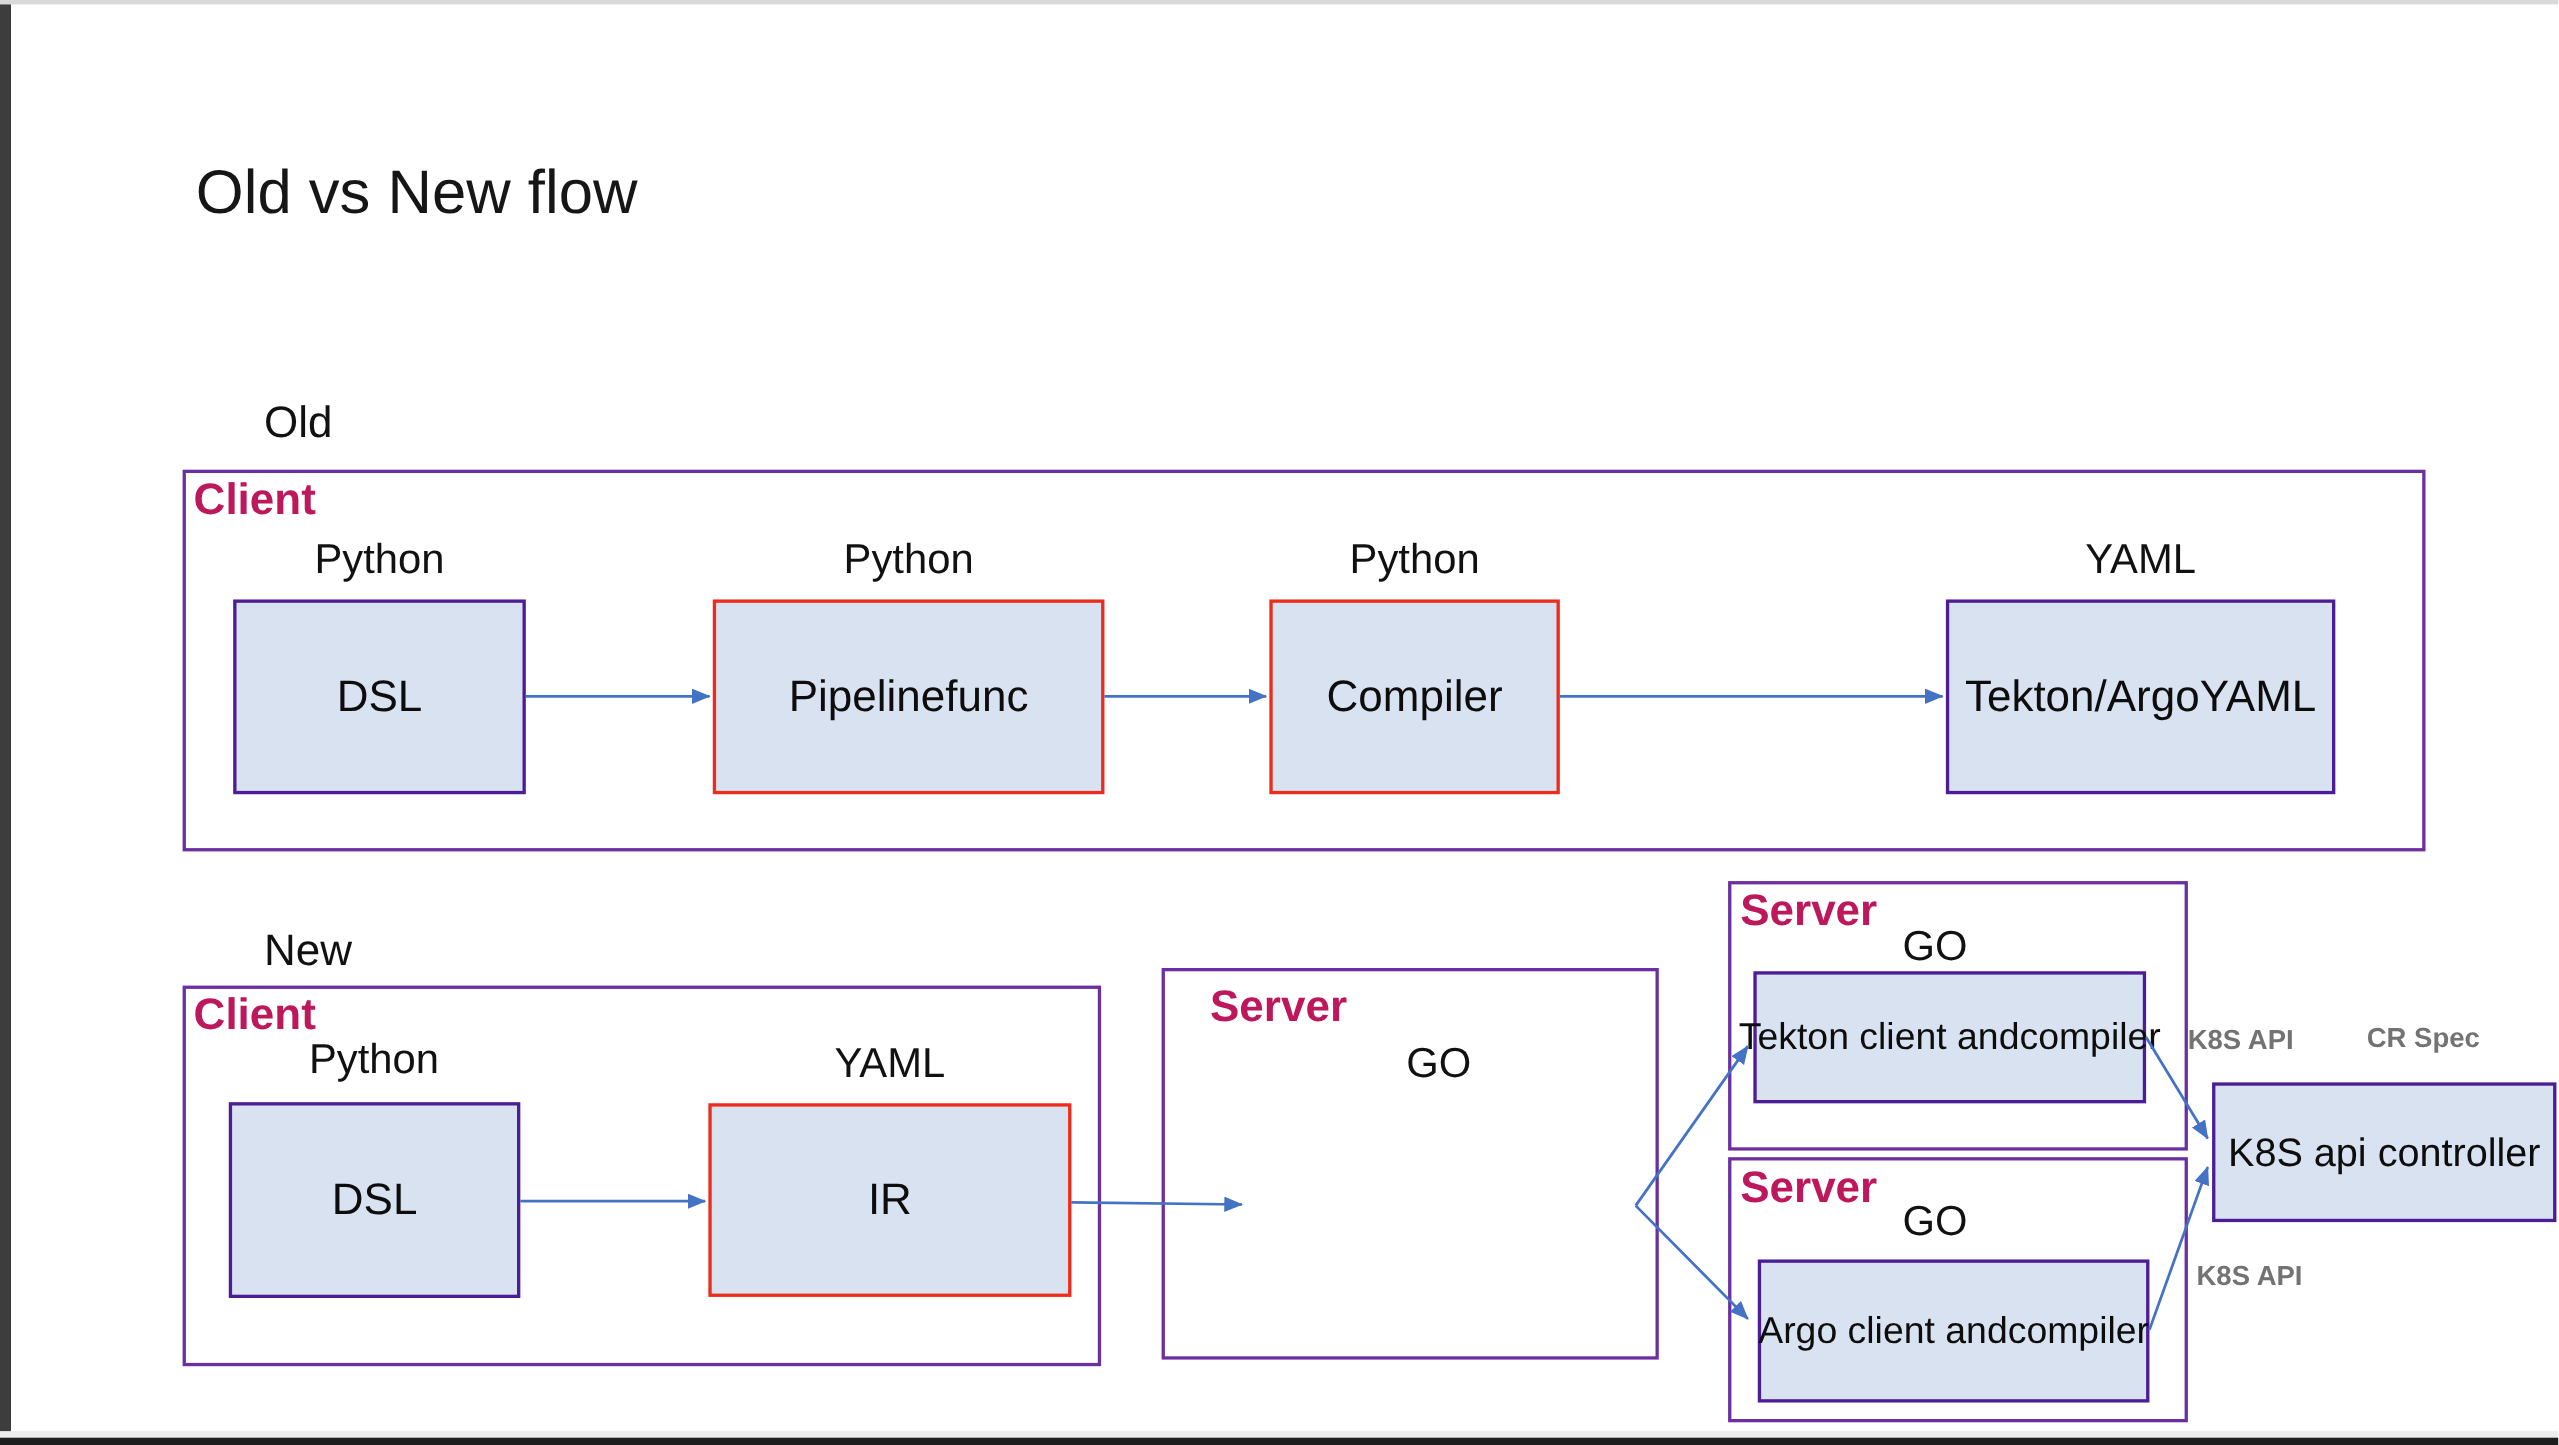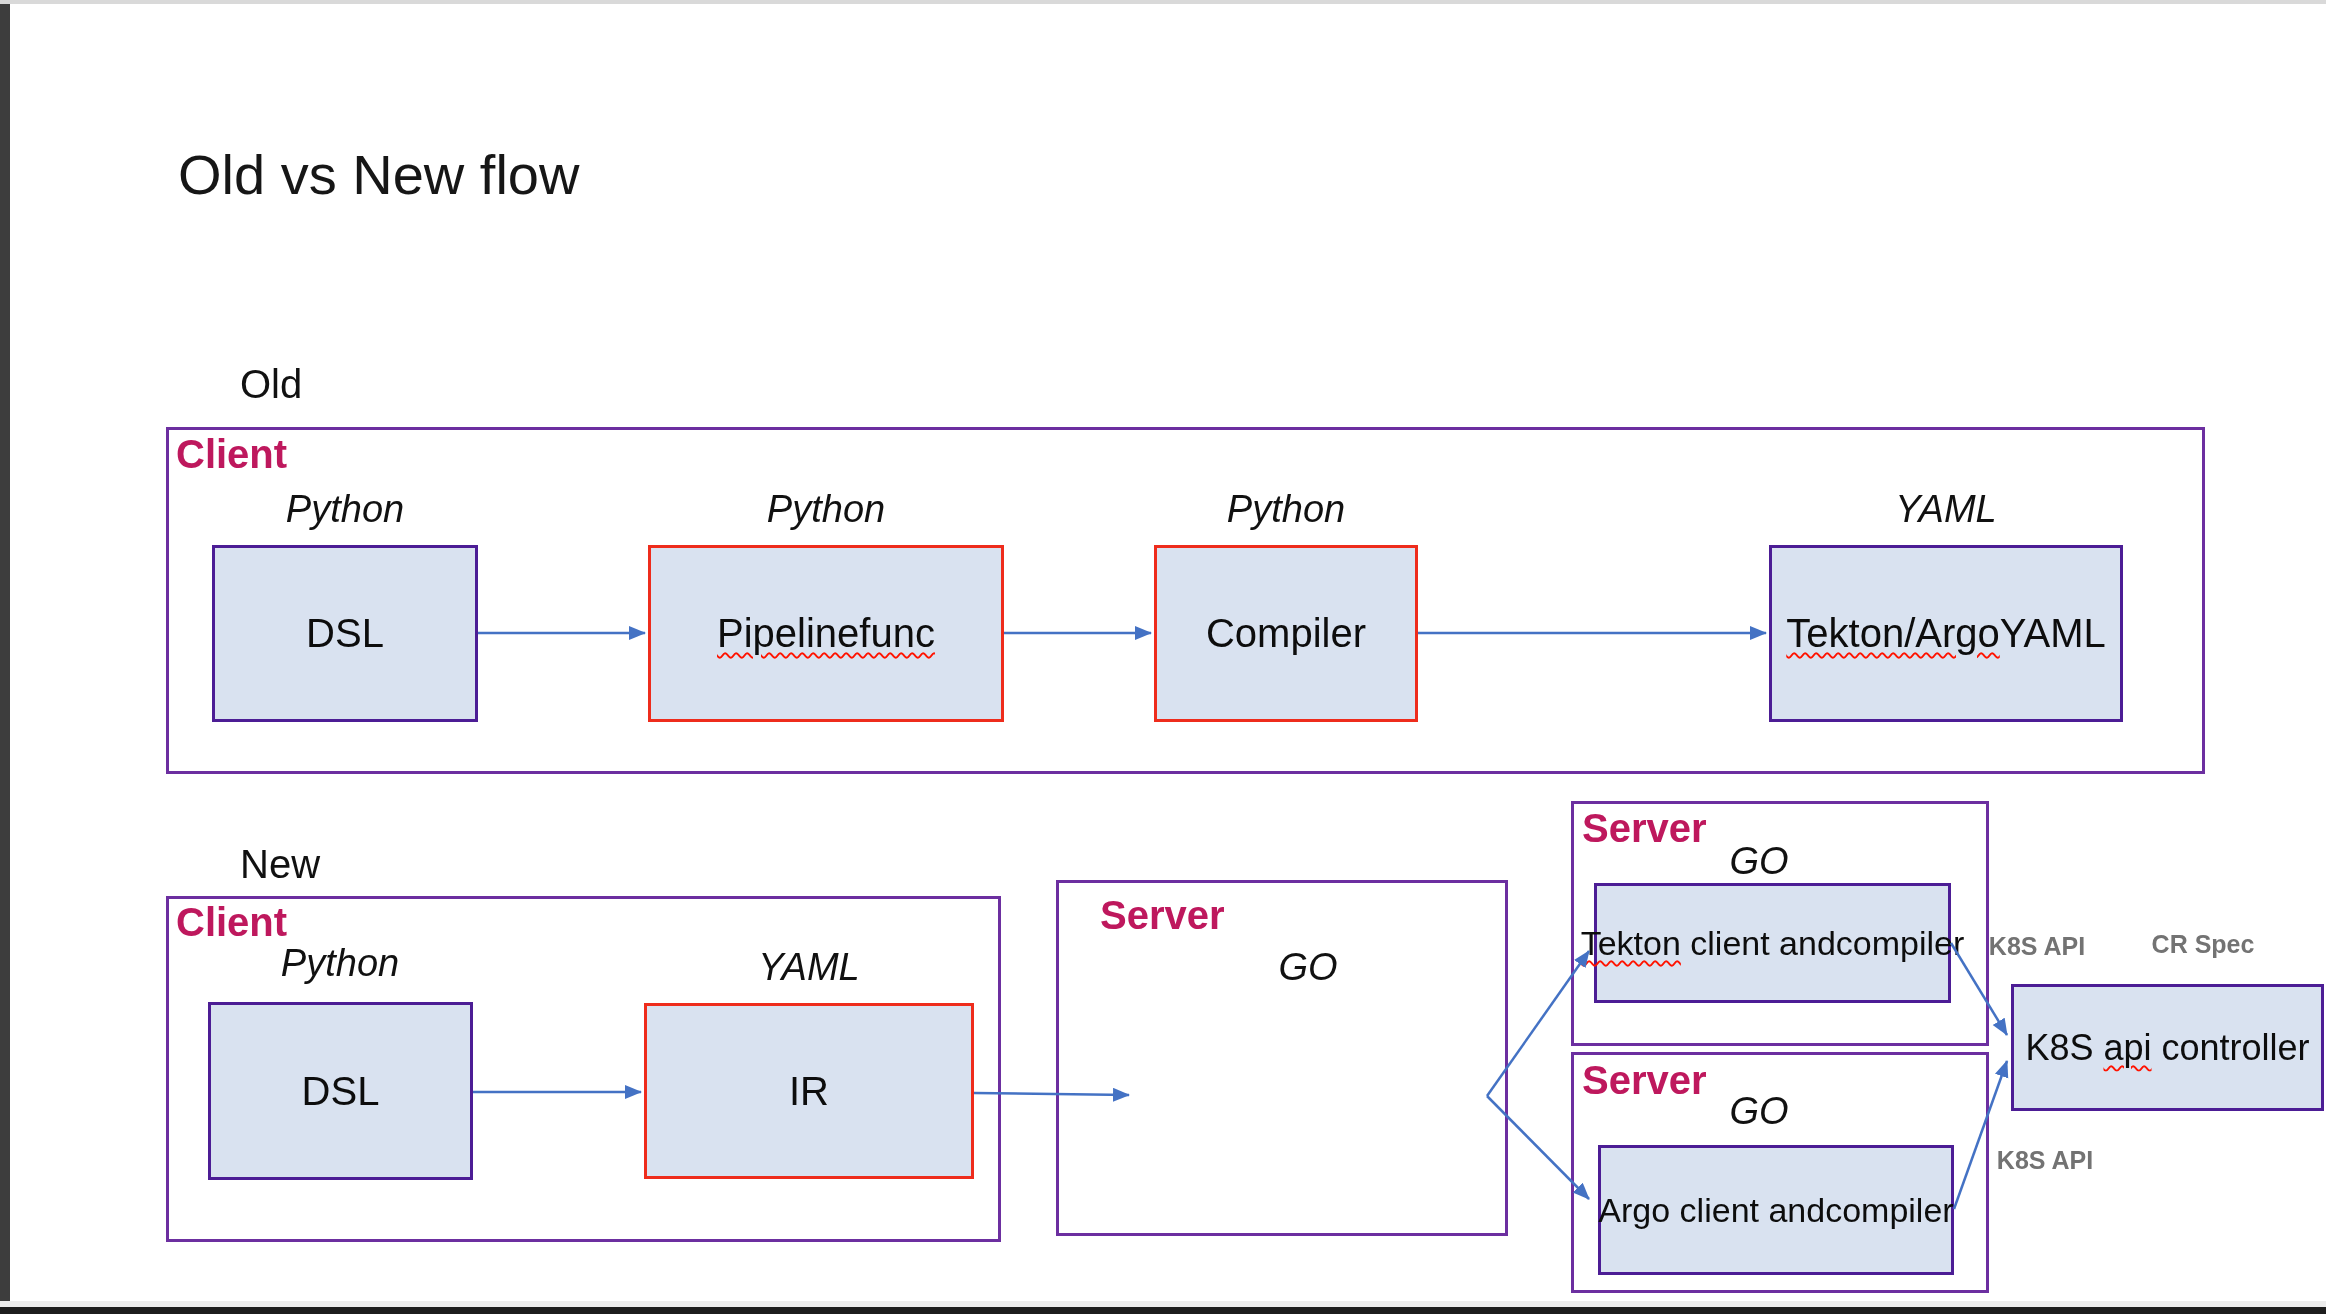--- a/index.html
+++ b/index.html
@@ -8,32 +8,32 @@
   .abs{position:absolute;}
   
   .chrome-top{left:0;top:0;width:2326px;height:4px;background:#d9d9d9;}
   .chrome-left{left:0;top:4px;width:10px;height:1300px;background:#3d3d3d;}
   .chrome-bottom-line{left:0;top:1301px;width:2326px;height:6px;background:#ececec;}
   .chrome-bottom-bar{left:0;top:1307px;width:2326px;height:7px;background:#1d1d1d;}
   
   .title{font-size:56px;font-weight:400;color:#161616;white-space:nowrap;}
   .section-label{font-size:40px;font-weight:400;color:#111;}
   .group-label{font-size:40px;font-weight:700;color:#be185d;}
-  .lang-label{font-size:38px;font-weight:400;color:#111;text-align:center;width:200px;font-style:italic;}
+  .lang-label{font-size:38px;font-weight:400;color:#111;text-align:center;width:200px;}
   .api-label{font-size:25px;font-weight:700;color:#737373;text-align:center;width:190px;white-space:nowrap;}
   
   .group-box{border:3px solid #6c2fa0;background:transparent;box-sizing:border-box;}
   
   .node{background:#d9e2f0;box-sizing:border-box;display:flex;align-items:center;justify-content:center;
         font-size:40px;color:#0d0d0d;text-align:center;}
   .node.black{border:3px solid #4c1d95;}
   .node.red{border:3px solid #ee2c1c;}
   .node.small{font-size:34px;flex-direction:row;line-height:46px;}
   .node.ctrl{font-size:36px;}
-  .wavy{text-decoration:underline;text-decoration-style:wavy;text-decoration-color:#ff1200;
+  .wavy{text-decoration-style:wavy;text-decoration-color:#ff1200;
         text-decoration-thickness:2px;text-underline-offset:5px;}
   svg.arrows{position:absolute;left:0;top:0;pointer-events:none;}
   .nowrap{white-space:nowrap;}
 </style>
 </head>
 <body>
 
 <div id="canvas">
 
   <div class="abs chrome-top"></div>

